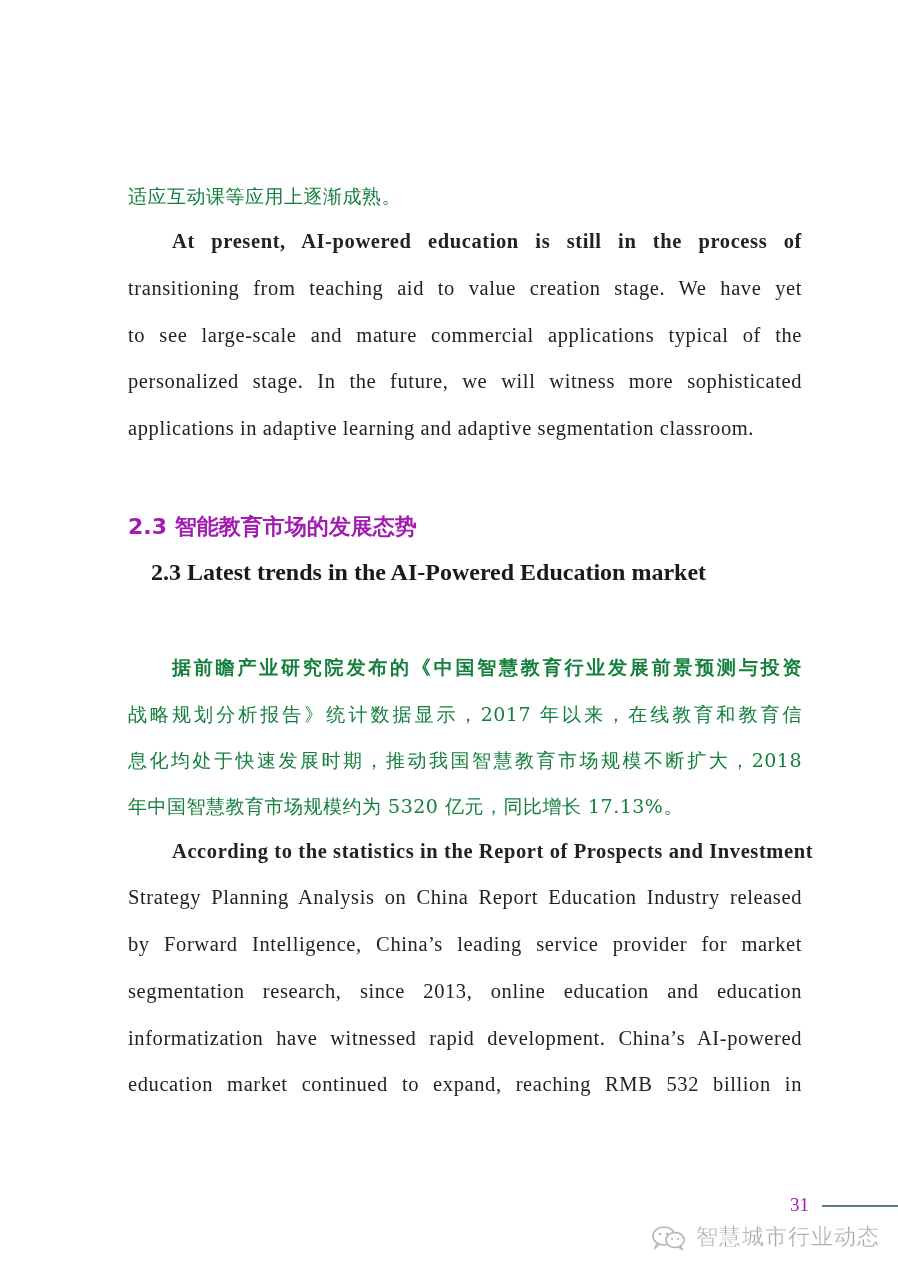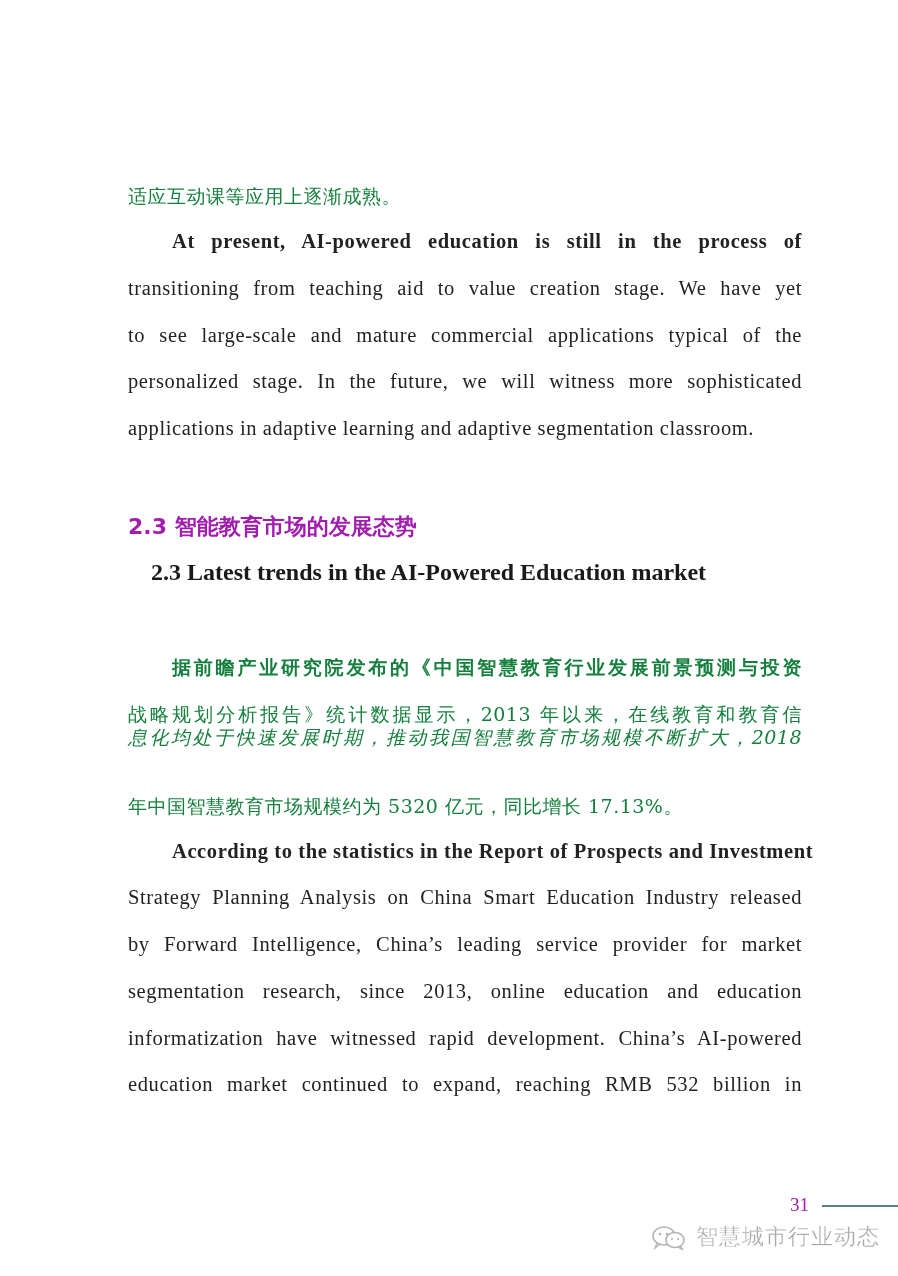--- a/index.html
+++ b/index.html
@@ -129,28 +129,28 @@
     <div class="en-line" style="top:324px;">to see large-scale and mature commercial applications typical of the</div>
     <div class="en-line" style="top:370px;">personalized stage. In the future, we will witness more sophisticated</div>
     <div class="en-line last" style="top:417px;">applications in adaptive learning and adaptive segmentation classroom.</div>
   </div>
 
   <div class="heading-zh">2.3  智能教育市场的发展态势</div>
   <div class="heading-en">2.3  Latest trends in the AI-Powered Education market</div>
 
   <div class="text-block" style="top:0;">
     <div class="zh-line justify indent" style="top:655px;">据前瞻产业研究院发布的《中国智慧教育行业发展前景预测与投资</div>
-    <div class="zh-line justify" style="top:702px;">战略规划分析报告》统计数据显示，2013 年以来，在线教育和教育信</div>
-    <div class="zh-line justify" style="top:725px;font-style:italic;">息化均处于快速发展时期，推动我国智慧教育市场规模不断扩大，2018</div>
+    <div class="zh-line justify" style="top:702px;">战略规划分析报告》统计数据显示，2017 年以来，在线教育和教育信</div>
+    <div class="zh-line justify" style="top:748px;">息化均处于快速发展时期，推动我国智慧教育市场规模不断扩大，2018</div>
     <div class="zh-line" style="top:794px;">年中国智慧教育市场规模约为 5320 亿元，同比增长 17.13%。</div>
   </div>
 
   <div class="text-block" style="top:0;">
     <div class="en-line indent" style="top:840px;">According to the statistics in the Report of Prospects and Investment</div>
-    <div class="en-line" style="top:886px;">Strategy Planning Analysis on China Smart Education Industry released</div>
+    <div class="en-line" style="top:886px;">Strategy Planning Analysis on China Report Education Industry released</div>
     <div class="en-line" style="top:933px;">by Forward Intelligence, China’s leading service provider for market</div>
     <div class="en-line" style="top:980px;">segmentation research, since 2013, online education and education</div>
     <div class="en-line" style="top:1027px;">informatization have witnessed rapid development. China’s AI-powered</div>
     <div class="en-line" style="top:1073px;">education market continued to expand, reaching RMB 532 billion in</div>
   </div>
 
   <div class="footer-page-number">31</div>
   <div class="footer-rule"></div>
 
   <div class="watermark">

